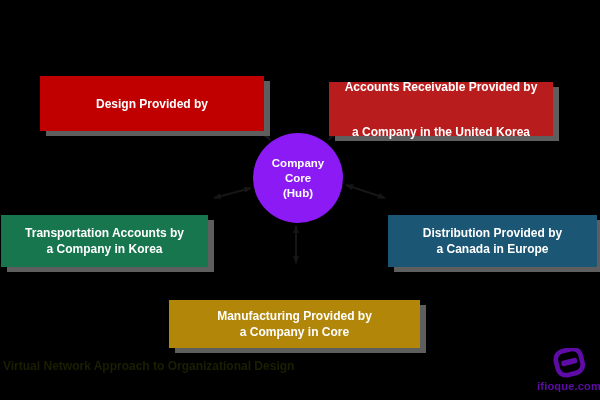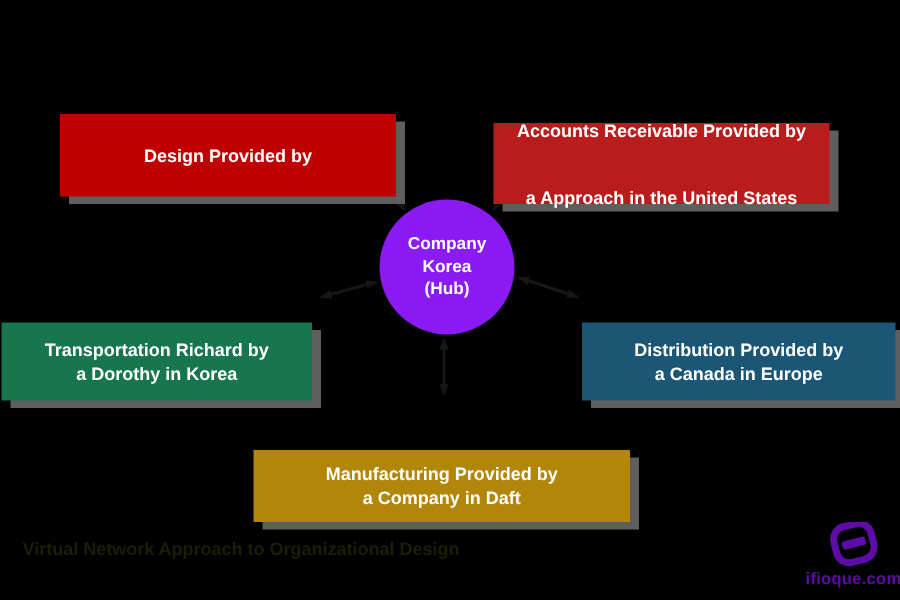--- a/index.html
+++ b/index.html
@@ -103,45 +103,45 @@
     <line class="connector-line" x1="346" y1="185" x2="385" y2="198" marker-start="url(#ah)" marker-end="url(#ah)"></line>
     <line class="connector-line" x1="296" y1="226" x2="296" y2="263" marker-start="url(#ah)" marker-end="url(#ah)"></line>
   </svg>
 
   <div class="node node-design" style="background: rgb(192, 0, 0);">
     <span>Design Provided by</span>
   </div>
 
   <div class="node node-accounts" style="background: #b91c1c; gap: 29px;">
     <span>Accounts Receivable Provided by</span>
-    <span>a Approach in the United States</span>
+    <span>a Company in the United Korea</span>
   </div>
 
   <div class="node node-transportation" style="background: rgb(23, 118, 78);">
-    <span>Transportation Richard by</span>
-    <span>a Dorothy in Korea</span>
+    <span>Transportation Accounts by</span>
+    <span>a Company in Korea</span>
   </div>
 
   <div class="node node-distribution" style="background: rgb(27, 86, 116);">
     <span>Distribution Provided by</span>
     <span>a Canada in Europe</span>
   </div>
 
   <div class="node node-manufacturing" style="background: rgb(178, 134, 9);">
     <span>Manufacturing Provided by</span>
-    <span>a Company in Daft</span>
+    <span>a Company in Core</span>
   </div>
 
   <div class="hub" style="background: rgb(140, 26, 245);">
     <span>Company</span>
-    <span>Korea</span>
+    <span>Core</span>
     <span>(Hub)</span>
   </div>
 
-  <div class="caption" style="color: rgb(27, 30, 2); margin-left: 12px;">
+  <div class="caption" style="color: rgb(27, 30, 2);">
     <div>Virtual Network Approach to Organizational Design</div>
   </div>
 
   <div class="watermark" style="color: rgb(94, 11, 168);">
     <svg class="watermark-icon" viewBox="0 0 40 34">
       <g transform="rotate(-14 20 16)">
         <rect x="7" y="2" width="27" height="26" rx="9" fill="none" stroke="currentColor" stroke-width="5"></rect>
         <rect x="12" y="12" width="17" height="6" rx="2" fill="currentColor"></rect>
       </g>
     </svg>

